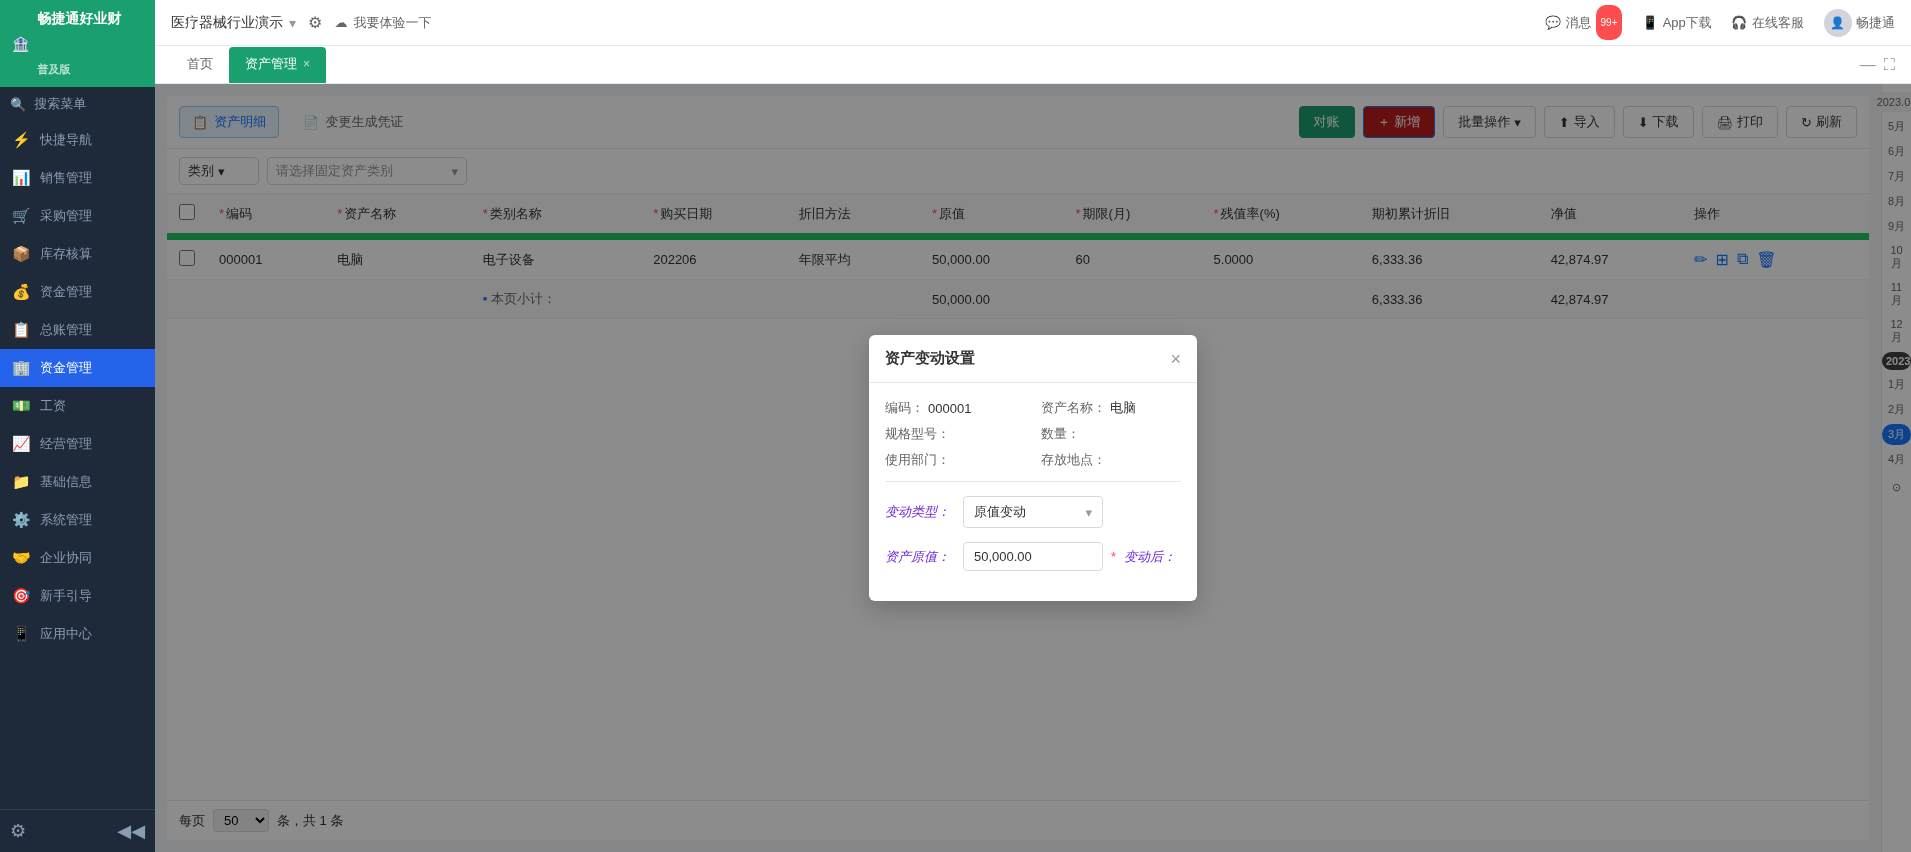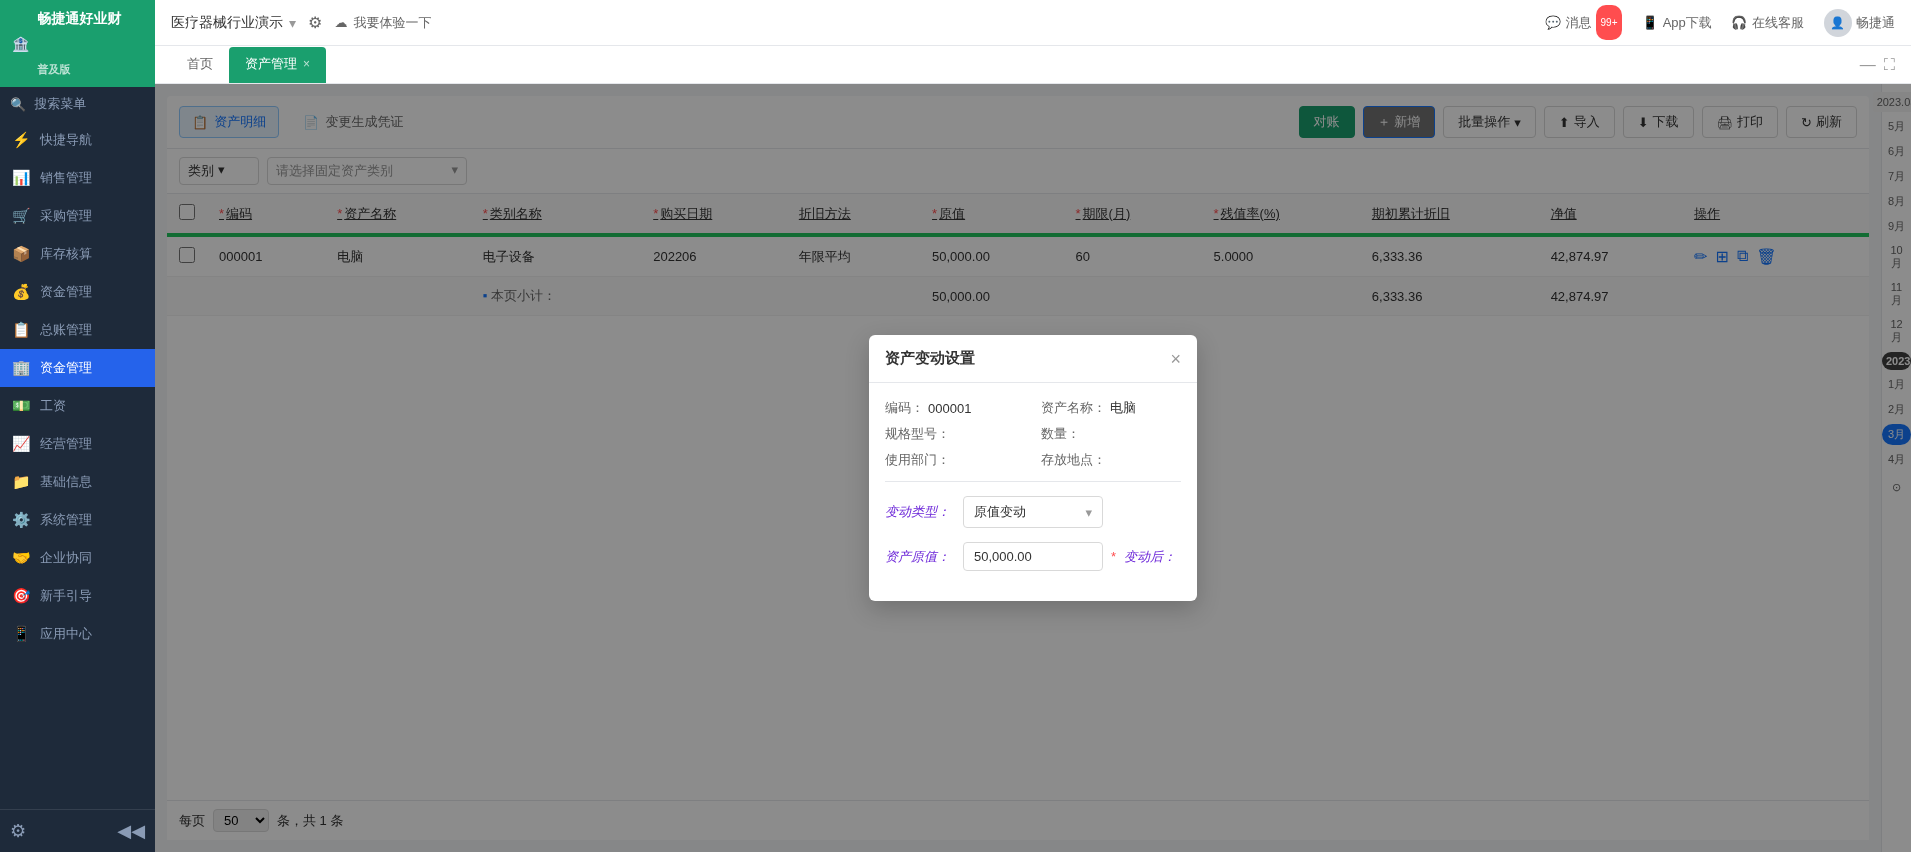--- a/index.html
+++ b/index.html
@@ -41,33 +41,33 @@
     
     .content { flex: 1; overflow: hidden; display: flex; position: relative; background: #f5f6f8; }
 
     
     .asset-panel { flex: 1; display: flex; flex-direction: column; overflow: hidden; padding: 12px; }
     .asset-toolbar { background: white; padding: 10px 12px; display: flex; align-items: center; gap: 12px; border-radius: 4px 4px 0 0; border-bottom: 1px solid #e5e7eb; flex-wrap: wrap; }
     .toolbar-tab { display: flex; align-items: center; gap: 6px; padding: 6px 12px; cursor: pointer; font-size: 13px; color: #666; border-radius: 4px; }
     .toolbar-tab.active { background: #e8f4ff; color: #1677ff; border: 1px solid #91caff; }
     .toolbar-right { margin-left: auto; display: flex; align-items: center; gap: 8px; }
     .btn { padding: 6px 14px; border-radius: 4px; border: 1px solid #d9d9d9; background: white; cursor: pointer; font-size: 13px; color: #333; display: flex; align-items: center; gap: 4px; white-space: nowrap; }
-    .btn-primary { background: #737373; color: white; border-color: #1677ff; }
+    .btn-primary { background: #b91c1c; color: white; border-color: #1677ff; }
     .btn-success { background: #1a9f6e; color: white; border-color: #1a9f6e; }
 
     
     .filter-row { background: white; padding: 8px 12px; display: flex; align-items: center; gap: 8px; border-bottom: 1px solid #e5e7eb; }
-    .filter-select { display: flex; gap: 4px; border: 1px solid #d9d9d9; border-radius: 4px; padding: 4px 8px; font-size: 13px; color: #333; background: white; cursor: pointer; min-width: 80px; }
+    .filter-select { display: flex; align-items: center; gap: 4px; border: 1px solid #d9d9d9; border-radius: 4px; padding: 4px 8px; font-size: 13px; color: #333; background: white; cursor: pointer; min-width: 80px; }
     .filter-select-wide { min-width: 200px; color: #999; }
 
     
     .table-container { background: white; overflow: auto; flex: 1; }
     table { width: 100%; border-collapse: collapse; font-size: 13px; }
     thead tr { background: #fafafa; }
-    th { padding: 10px 12px; text-align: left; color: #333; font-weight: 500; border-bottom: 4px solid #22c55e; white-space: nowrap; text-decoration: underline; }
+    th { padding: 10px 12px; text-align: left; color: #333; font-weight: 500; border-bottom: 7px solid #22c55e; white-space: nowrap; }
     th .required { color: #ff4d4f; margin-right: 2px; }
     td { padding: 10px 12px; border-bottom: 1px solid #f0f0f0; color: #333; white-space: nowrap; }
     .subtotal-row td { background: #fafafa; font-weight: 500; }
     .checkbox { width: 16px; height: 16px; border: 1px solid #d9d9d9; border-radius: 3px; }
     .action-btns { display: flex; gap: 8px; color: #1677ff; font-size: 16px; }
     .action-btns span { cursor: pointer; }
 
     
     .right-sidebar { width: 30px; background: white; border-left: 1px solid #e5e7eb; display: flex; flex-direction: column; align-items: center; padding: 8px 0; gap: 4px; font-size: 11px; color: #666; flex-shrink: 0; }
     .right-sidebar .year-label { writing-mode: horizontal-tb; font-size: 11px; padding: 4px; background: #f5f5f5; border-radius: 2px; text-align: center; }

